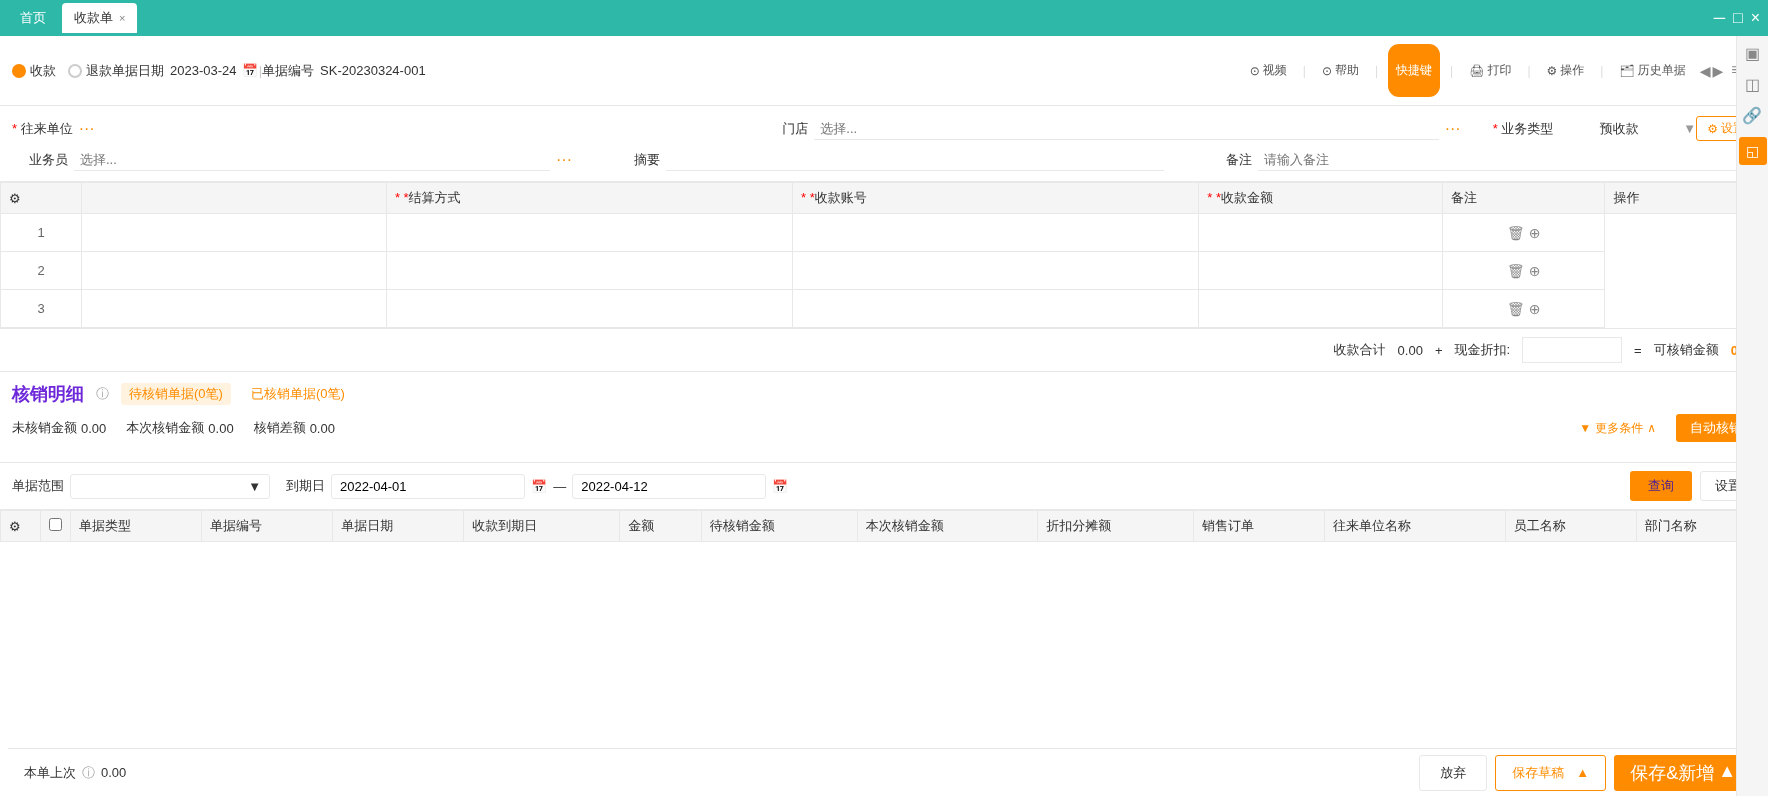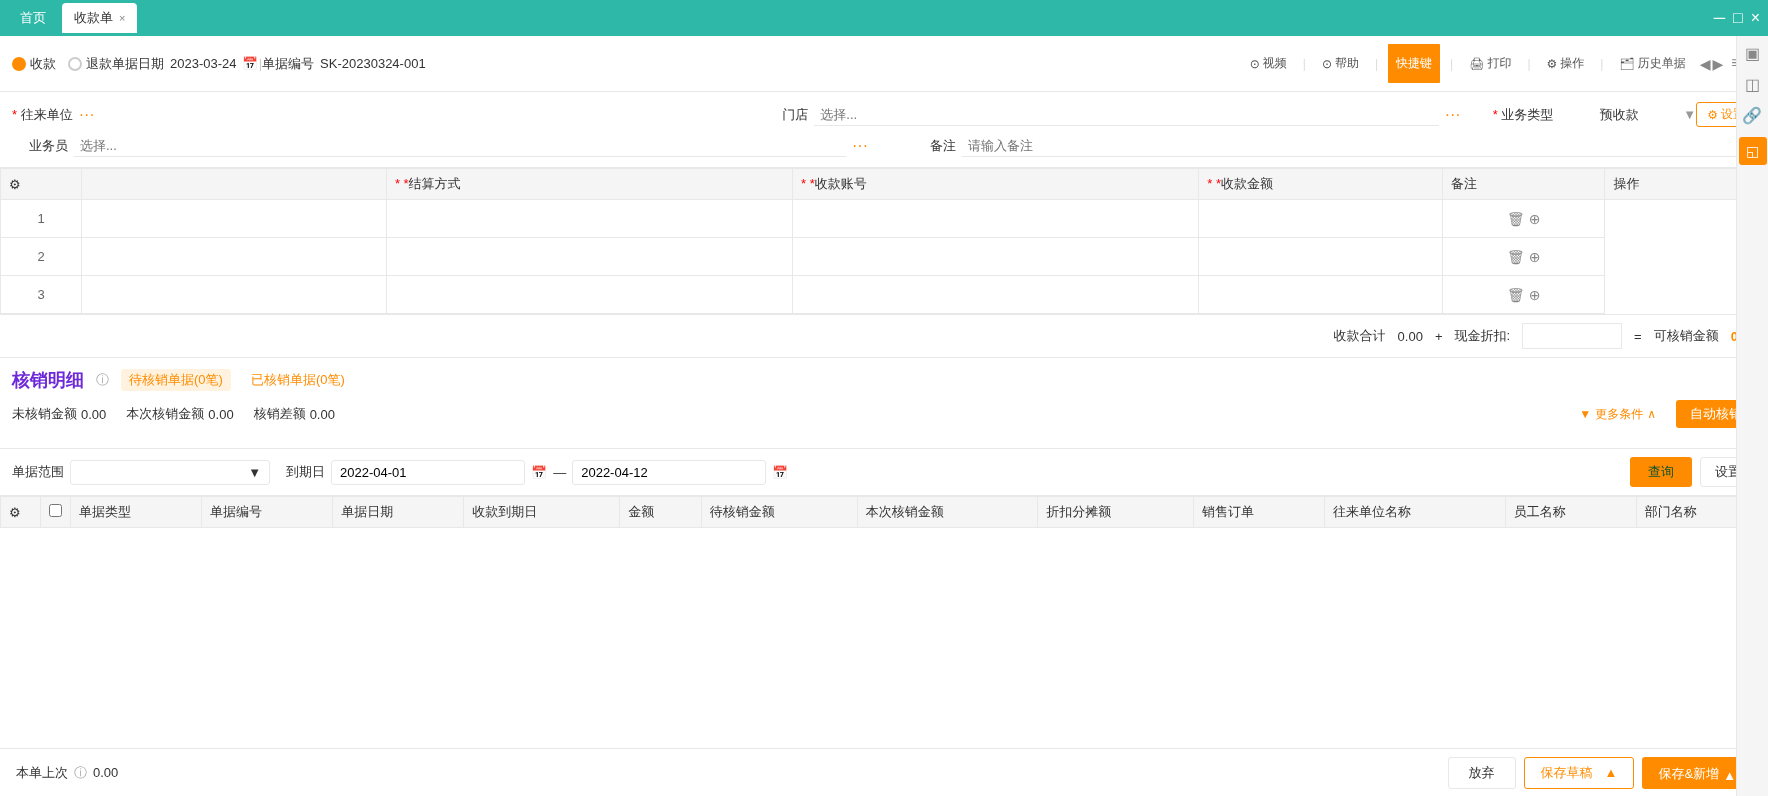--- a/index.html
+++ b/index.html
@@ -71,22 +71,22 @@
       color: #555;
     }
     .toolbar-btn {
       display: flex; align-items: center; gap: 3px;
       cursor: pointer; color: #555;
       padding: 2px 6px;
     }
     .toolbar-btn-orange {
       background: #ff8c00;
       color: white;
-      padding: 11px 8px;
-      border-radius: 1px;
+      padding: 18px 8px;
+      border-radius: 11px;
       cursor: pointer;
       font-size: 12px;
     }
     .divider-v { color: #ddd; margin: 0 2px; }
     .nav-arrows { display: flex; gap: 2px; }
     .nav-arrow { cursor: pointer; color: #888; font-size: 14px; }
     .view-toggle { display: flex; gap: 2px; }
     .view-btn { cursor: pointer; color: #888; font-size: 16px; }
     .view-btn.active { color: #ff8c00; }
 
@@ -262,21 +262,21 @@
     .date-input {
       border: 1px solid #e8e8e8;
       padding: 4px 8px;
       border-radius: 3px;
       min-width: 100px;
       font-size: 13px;
     }
     .filter-actions { margin-left: auto; display: flex; gap: 8px; }
     .query-btn {
       background: #ff8c00;
-      color: #14532d;
+      color: #4c1d95;
       border: none;
       padding: 5px 18px;
       border-radius: 3px;
       cursor: pointer;
       font-size: 13px;
     }
     .setting-btn-outline {
       background: white;
       border: 1px solid #e8e8e8;
       color: #333;
@@ -299,21 +299,21 @@
       text-align: left;
       font-weight: normal;
       color: #333;
       white-space: nowrap;
     }
 
     
     .bottom-bar {
       position: fixed;
       bottom: 0;
-      left: 0;
+      left: 8px;
       right: 0;
       height: 48px;
       background: white;
       border-top: 1px solid #e8e8e8;
       display: flex;
       align-items: center;
       padding: 0 16px;
       gap: 8px;
     }
     .bottom-left { display: flex; align-items: center; gap: 6px; font-size: 13px; }
@@ -337,22 +337,22 @@
       font-size: 13px;
       display: flex; align-items: center; gap: 12px;
     }
     .btn-save-new {
       background: #ff8c00;
       color: white;
       border: none;
       padding: 6px 16px;
       border-radius: 3px;
       cursor: pointer;
-      font-size: 13px;
-      display: flex; align-items: flex-end; gap: 4px;
+      font-size: 18px;
+      display: flex; align-items: flex-start; gap: 4px;
     }
 
     
     .right-sidebar {
       position: fixed;
       right: 0;
       top: 36px;
       width: 32px;
       height: calc(796px - 36px);
       background: #f5f5f5;
@@ -464,20 +464,24 @@
         <span>⚙</span>
         <span>设置</span>
       </button>
     </div>
 
     <div class="form-row">
       <div class="field-group">
         <span class="field-label">业务员</span>
         <input class="field-input" type="text" placeholder="选择..." style="">
         <span class="field-more">···</span>
+      </div>
+      <div class="field-group" style="margin-left: 32px;">
+        <span class="field-label">摘要</span>
+        <input class="field-input" type="text" style="flex: 2 1 0%;">
       </div>
       <div class="field-group" style="margin-left: 32px;">
         <span class="field-label">备注</span>
         <input class="field-input" type="text" placeholder="请输入备注" style="">
       </div>
     </div>
   </div>
 
   <div class="table-section">
     <table class="data-table">

